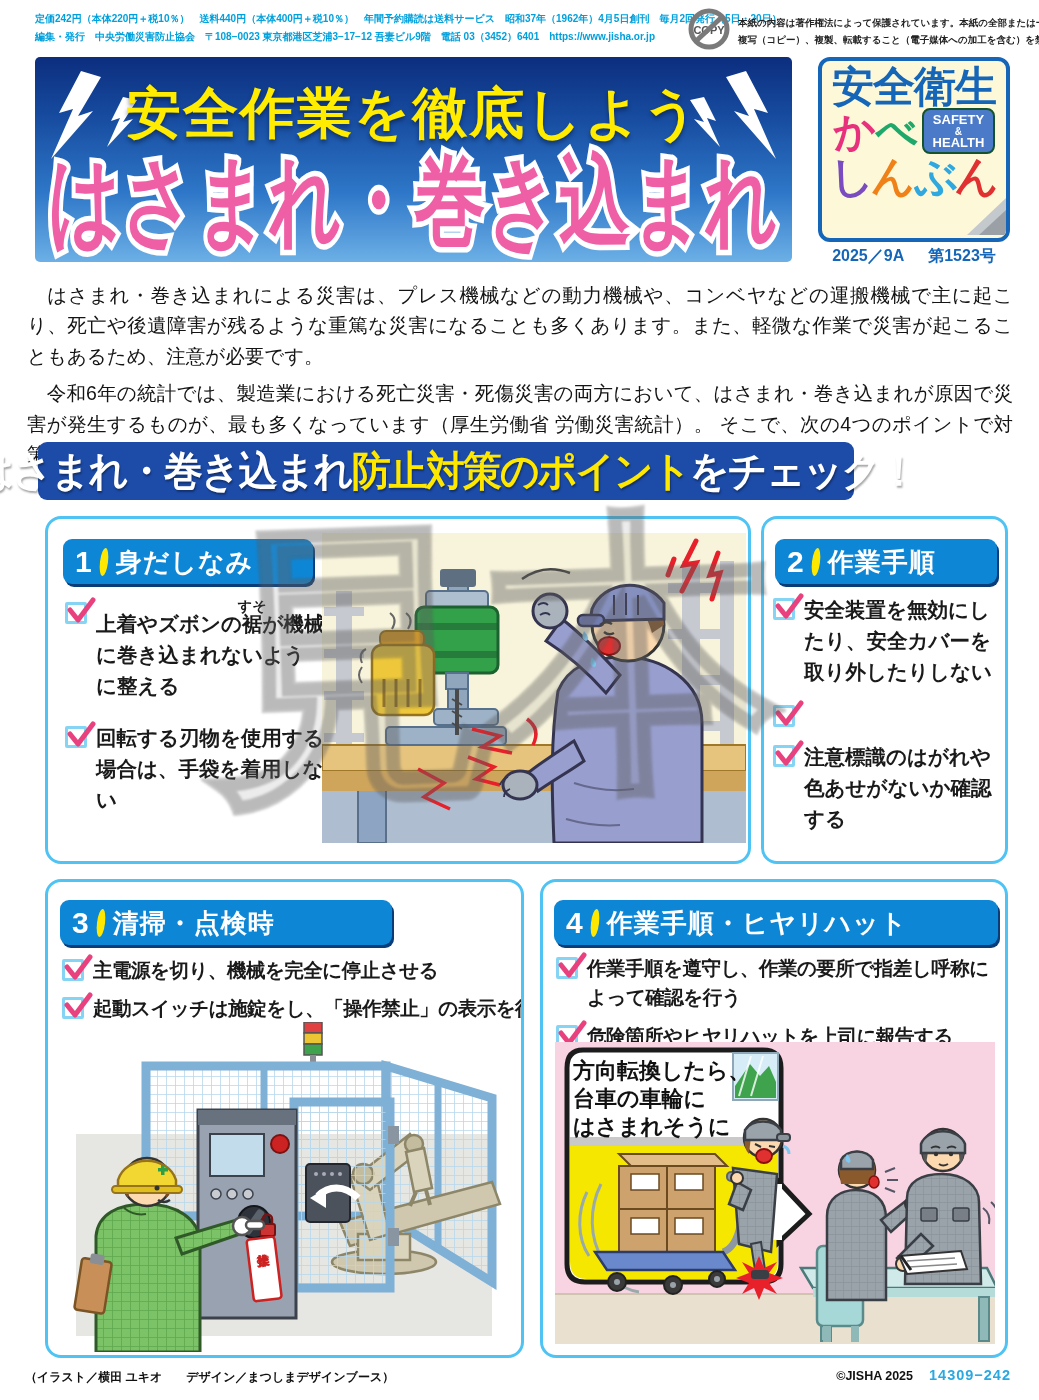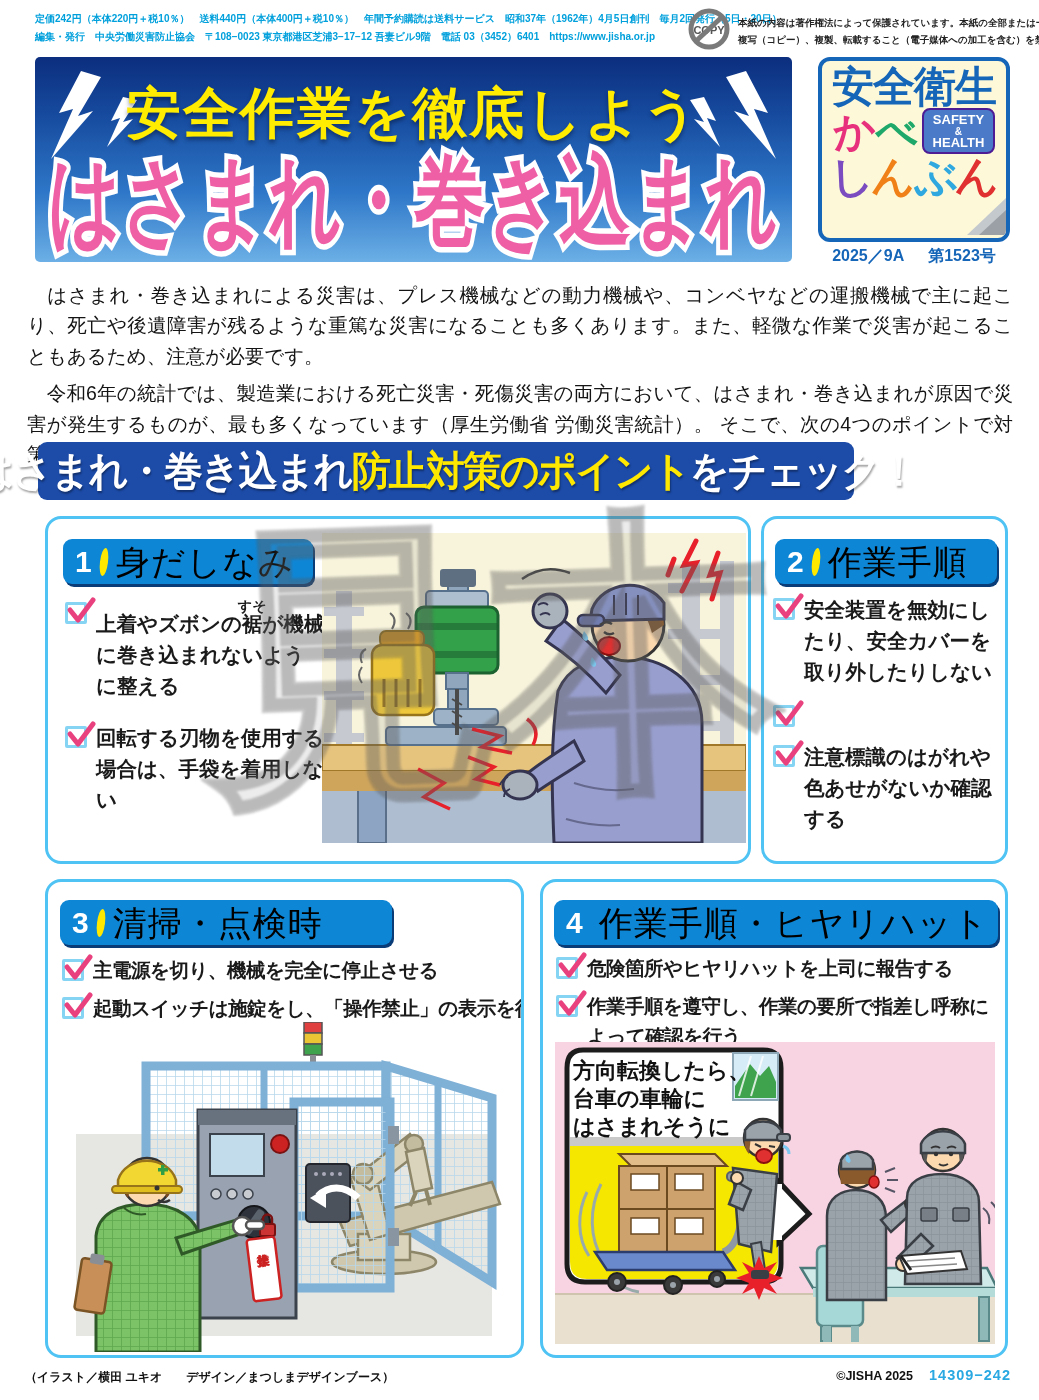--- a/index.html
+++ b/index.html
@@ -31,21 +31,21 @@
   
   .logo-box{
     position:absolute;left:818px;top:57px;width:192px;height:185px;box-sizing:border-box;
     background:#fdf8d8;border:4px solid #1565b8;border-radius:12px;overflow:hidden;
   }
   .logo-r1{text-align:center;font-size:42px;line-height:1.12;font-weight:900;color:#1565b8;letter-spacing:-1px;margin-top:2px;}
   .logo-r2{display:flex;align-items:center;justify-content:center;gap:3px;margin-top:-2px;}
   .kabe{font-size:42px;font-weight:900;line-height:1;}
   .k-pink{color:#e8317c;display:inline-block;transform:rotate(-6deg);}
   .k-green{color:#1ea86a;display:inline-block;transform:rotate(5deg);}
-  .sh-box{background:#4a7ac8;border:2px solid #4c1d95;border-radius:8px;color:#fff;text-align:center;padding:3px 9px;line-height:1.05;font-weight:800;font-size:13px;}
+  .sh-box{background:#4a7ac8;border:2px solid #14532d;border-radius:8px;color:#fff;text-align:center;padding:3px 9px;line-height:1.05;font-weight:800;font-size:13px;}
   .sh-box .amp{font-size:10px;display:block;line-height:.9;}
   .logo-r3{text-align:center;font-size:43px;font-weight:900;line-height:1;margin-top:1px;letter-spacing:-2px;}
   .s-purple{color:#7a4cc0;display:inline-block;transform:rotate(-4deg);}
   .s-orange{color:#f08018;display:inline-block;transform:rotate(4deg);}
   .s-lblue{color:#2fa8e0;display:inline-block;transform:rotate(-3deg);}
   .s-red{color:#e03030;display:inline-block;transform:rotate(5deg);}
   .curl{position:absolute;right:-1px;bottom:-1px;}
   .issue-line{position:absolute;left:818px;top:246px;width:192px;display:flex;justify-content:center;gap:24px;color:#1565b8;font-weight:800;font-size:16px;white-space:nowrap;}
   
   .intro{position:absolute;left:27px;top:280px;width:986px;font-size:19.5px;line-height:1.56;color:#141414;font-weight:500;text-align:justify;}
@@ -65,21 +65,21 @@
   .box1{left:45px;top:516px;width:706px;height:348px;}
   .box2{left:761px;top:516px;width:247px;height:348px;}
   .box3{left:45px;top:879px;width:479px;height:479px;}
   .box4{left:540px;top:879px;width:468px;height:479px;}
   .sec-header{
     position:absolute;display:flex;align-items:center;gap:8px;padding:0 12px;box-sizing:border-box;
     background:#0e86d6;border-radius:9px;box-shadow:2px 3px 0 #0a3c78;height:45px;
   }
   .sec-num{font-size:30px;font-weight:900;color:#fff;line-height:1;}
   .sec-div{width:8px;height:28px;background:#ffe800;border-radius:50%;transform:rotate(7deg);}
-  .sec-title{font-size:34px;font-weight:400;color:#000000;letter-spacing:1px;white-space:nowrap;line-height:1;}
+  .sec-title{font-size:26px;font-weight:700;color:#ffffff;letter-spacing:1px;white-space:nowrap;line-height:1;}
   .h1{left:15px;top:20px;width:250px;}
   .h2{left:11px;top:20px;width:222px;}
   .h3{left:12px;top:18px;width:332px;}
   .h4{left:11px;top:18px;width:444px;}
   .checklist{position:absolute;}
   .cl1{left:17px;top:80px;width:260px;}
   .cl2{left:9px;top:76px;width:230px;}
   .cl3{left:14px;top:74px;width:455px;}
   .cl4{left:13px;top:72px;width:448px;}
   .check-item{display:flex;gap:9px;align-items:flex-start;}
@@ -413,29 +413,29 @@
       <span class="sec-div"></span>
       <span class="sec-title">作業手順・ヒヤリハット</span>
     </div>
     <div class="checklist cl4">
       <div class="check-item">
         <span class="checkbox">
           <svg width="30" height="28" viewBox="0 0 30 28">
               <path d="M4,13 L12,23 L27,3" stroke="#e8417e" stroke-width="5" fill="none" stroke-linecap="round" stroke-linejoin="round"></path>
             </svg>
         </span>
+        <span class="check-text">作業手順を遵守し、作業の要所で指差し呼称によって確認を行う</span>
+      </div>
+      <div class="check-item">
+        <span class="checkbox">
+          <svg width="30" height="28" viewBox="0 0 30 28">
+              <path d="M4,13 L12,23 L27,3" stroke="#e8417e" stroke-width="5" fill="none" stroke-linecap="round" stroke-linejoin="round"></path>
+            </svg>
+        </span>
         <span class="check-text">危険箇所やヒヤリハットを上司に報告する</span>
-      </div>
-      <div class="check-item">
-        <span class="checkbox">
-          <svg width="30" height="28" viewBox="0 0 30 28">
-              <path d="M4,13 L12,23 L27,3" stroke="#e8417e" stroke-width="5" fill="none" stroke-linecap="round" stroke-linejoin="round"></path>
-            </svg>
-        </span>
-        <span class="check-text">作業手順を遵守し、作業の要所で指差し呼称によって確認を行う</span>
       </div>
     </div>
 
     <svg class="illus" style="left:12px;top:160px;" width="440" height="302" viewBox="0 0 440 302">
       <defs>
         <pattern id="graych" width="8" height="8" patternUnits="userSpaceOnUse">
           <rect width="8" height="8" fill="#9aa2aa"></rect>
           <path d="M8,0 H0 V8" stroke="#8a929a" stroke-width="1.4" fill="none"></path>
         </pattern>
       </defs>

